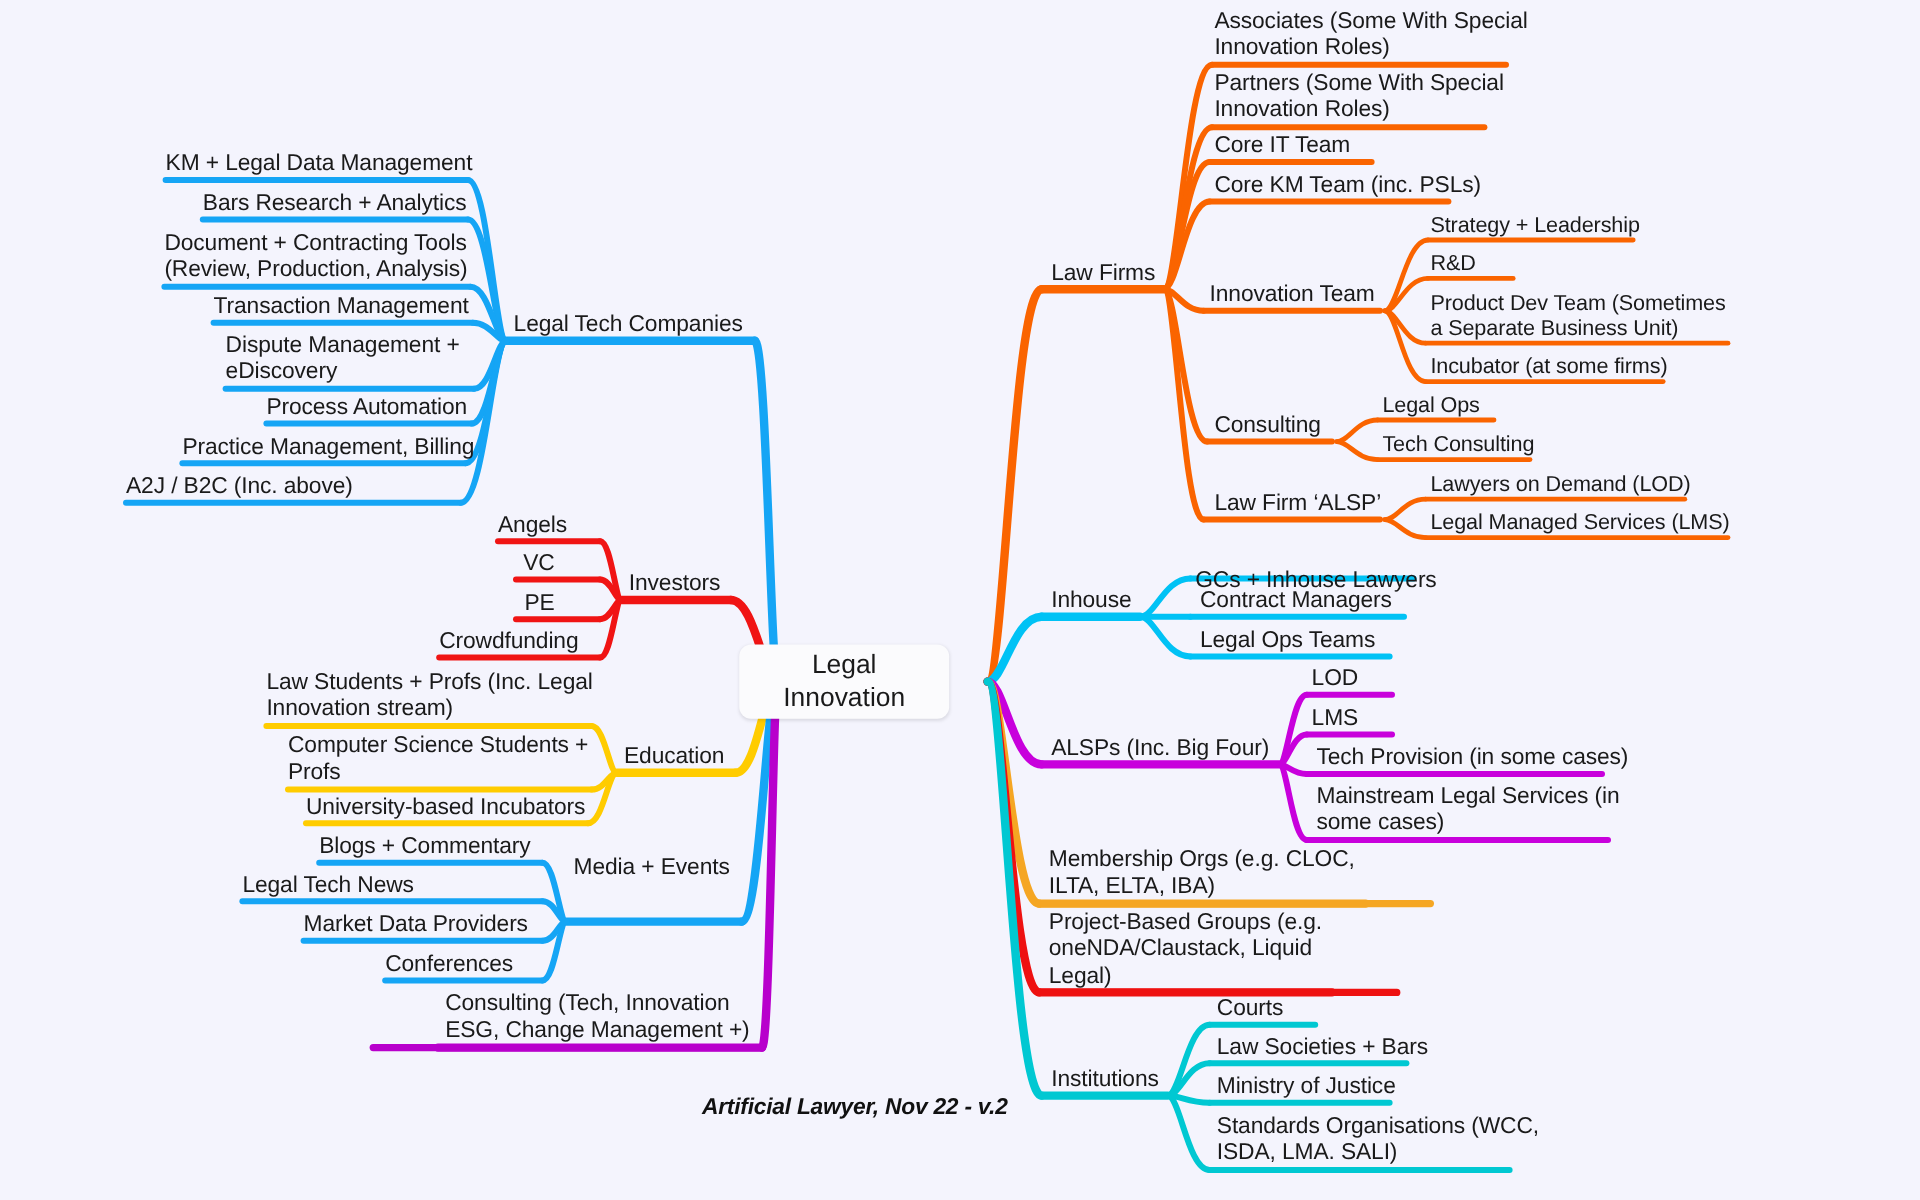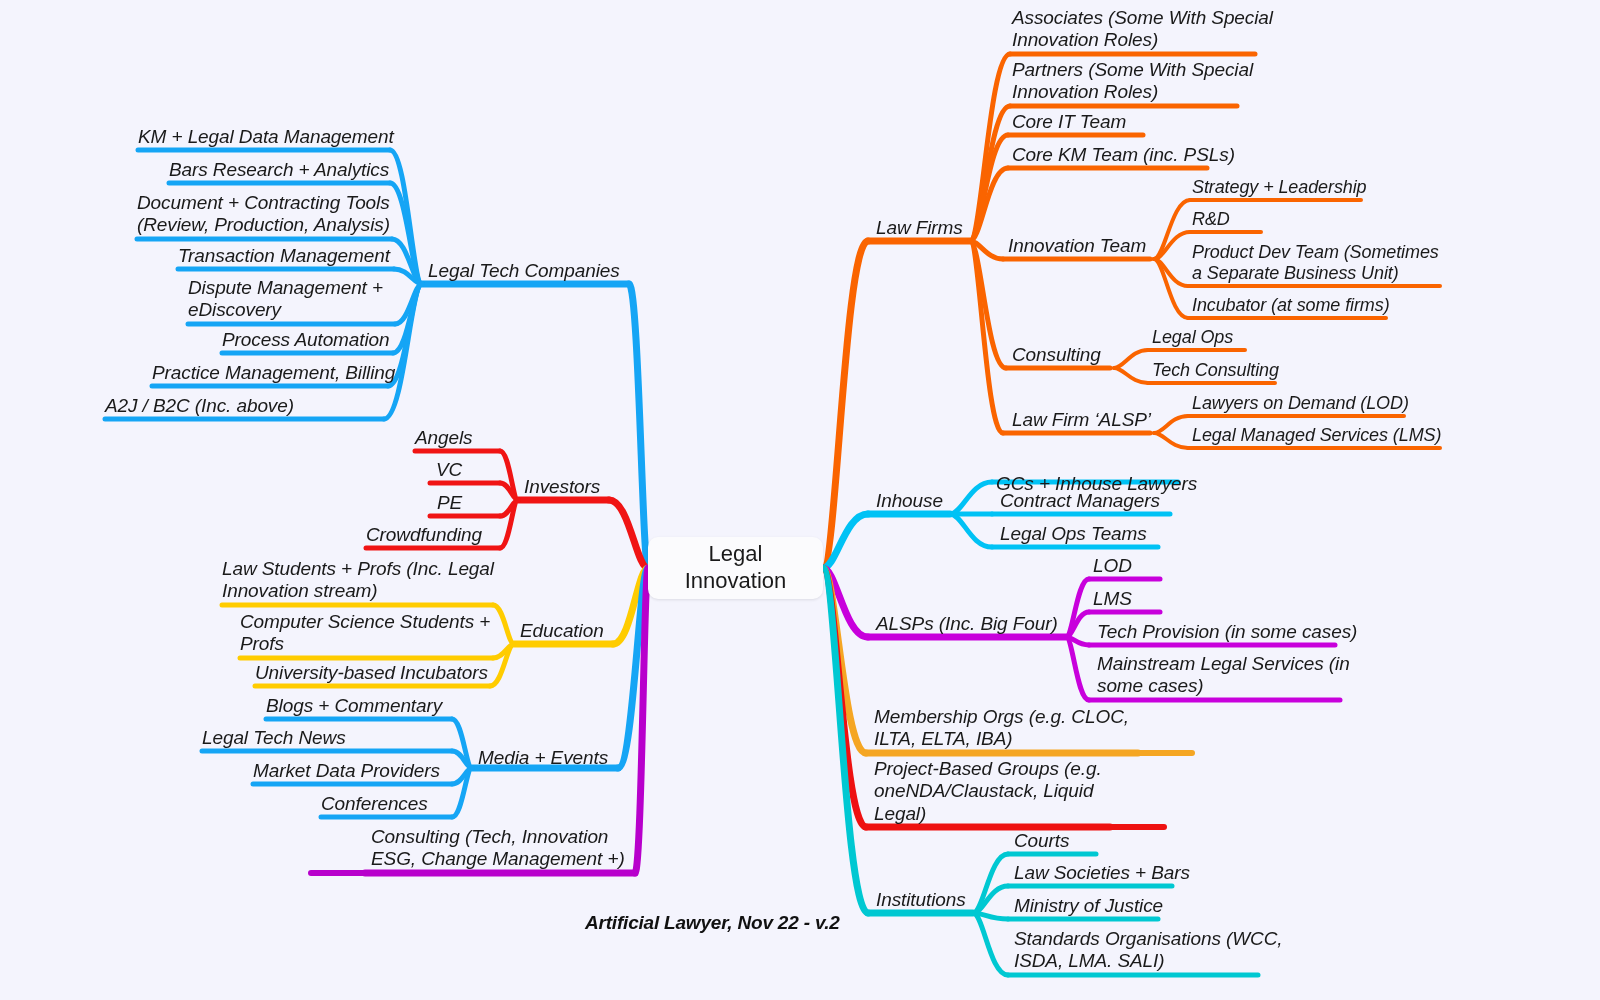--- a/index.html
+++ b/index.html
@@ -13,21 +13,20 @@
   }
   #map{position:absolute;top:0;left:0;width:1600px;height:1000px;}
   .branch-path{fill:none;stroke-linecap:round;stroke-linejoin:round;}
   .node-label{
     position:absolute;
     font-family:"Liberation Sans", sans-serif;
     color:#1a1a1a;
     white-space:pre-line;
     line-height:1.18;
     letter-spacing:-0.1px;
-    font-style:italic;
   }
   .lvl1{font-size:19px;}
   .lvl2{font-size:19px;}
   .lvl3{font-size:18px;}
   .center-node{
     position:absolute;
     background:#fbfbfd;
     border-radius:10px;
     box-shadow:0 1px 3px rgba(0,0,0,0.10);
     display:flex;align-items:center;justify-content:center;
@@ -185,21 +184,21 @@
     <div class="node-label lvl2" style="left: 415px; top: 427px;">Angels</div>
     <div class="node-label lvl2" style="left: 436px; top: 459px;">VC</div>
     <div class="node-label lvl2" style="left: 437px; top: 492px;">PE</div>
     <div class="node-label lvl2" style="left: 366px; top: 524px;">Crowdfunding</div>
     <div class="node-label lvl1" style="left: 520px; top: 620px;">Education</div>
     <div class="node-label lvl2" style="left: 222px; top: 558px;">Law Students + Profs (Inc. Legal
 Innovation stream)</div>
     <div class="node-label lvl2" style="left: 240px; top: 611px;">Computer Science Students +
 Profs</div>
     <div class="node-label lvl2" style="left: 255px; top: 662px;">University-based Incubators</div>
-    <div class="node-label lvl1" style="left: 478px; top: 747px; text-align: center;">Media + Events</div>
+    <div class="node-label lvl1" style="left: 478px; top: 712px; text-align: center;">Media + Events</div>
     <div class="node-label lvl2" style="left: 266px; top: 695px;">Blogs + Commentary</div>
     <div class="node-label lvl2" style="left: 202px; top: 727px;">Legal Tech News</div>
     <div class="node-label lvl2" style="left: 253px; top: 760px;">Market Data Providers</div>
     <div class="node-label lvl2" style="left: 321px; top: 793px;">Conferences</div>
     <div class="node-label lvl1" style="left: 371px; top: 826px;">Consulting (Tech, Innovation
 ESG, Change Management +)</div>
     <div class="node-label lvl1" style="left: 876px; top: 217px;">Law Firms</div>
     <div class="node-label lvl2" style="left: 1012px; top: 7px;">Associates (Some With Special
 Innovation Roles)</div>
     <div class="node-label lvl2" style="left: 1012px; top: 59px;">Partners (Some With Special
@@ -234,16 +233,16 @@
 oneNDA/Claustack, Liquid
 Legal)</div>
     <div class="node-label lvl1" style="left: 876px; top: 889px;">Institutions</div>
     <div class="node-label lvl2" style="left: 1014px; top: 830px;">Courts</div>
     <div class="node-label lvl2" style="left: 1014px; top: 862px;">Law Societies + Bars</div>
     <div class="node-label lvl2" style="left: 1014px; top: 895px;">Ministry of Justice</div>
     <div class="node-label lvl2" style="left: 1014px; top: 928px;">Standards Organisations (WCC,
 ISDA, LMA. SALI)</div>
   </div>
 
-<div class="center-node" style="left:648px;top:537px;width:175px;height:62px;">Legal
+<div class="center-node" style="left:616px;top:537px;width:175px;height:62px;">Legal
 Innovation</div>
 
 <div class="credit" style="left:585px;top:912px;">Artificial Lawyer, Nov 22 - v.2</div>
 
 </body></html>

